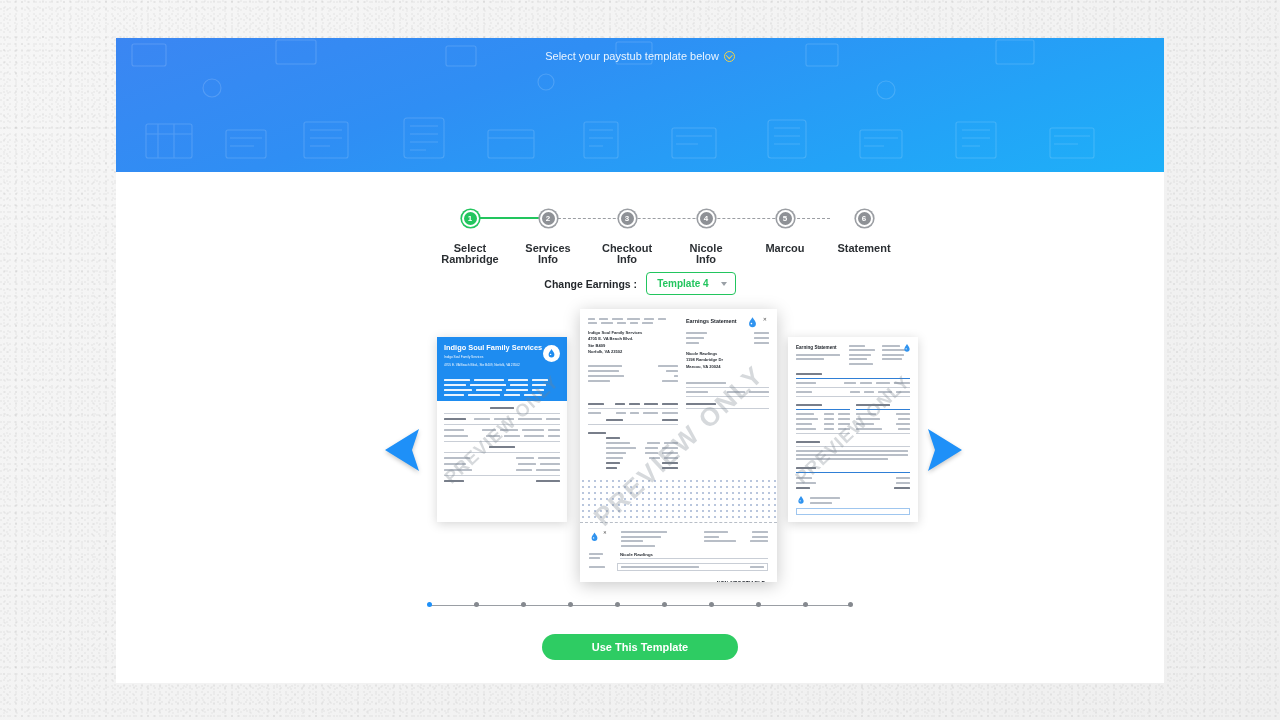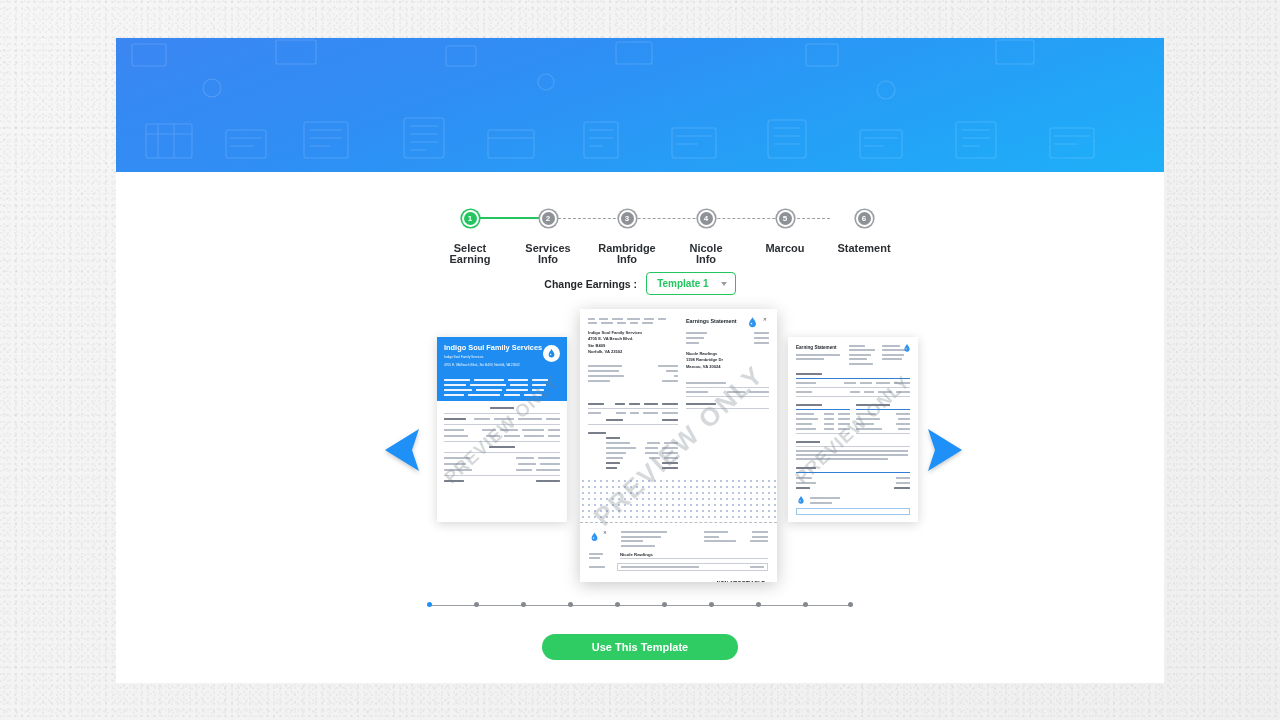--- a/index.html
+++ b/index.html
@@ -357,45 +357,49 @@
         <rect x="330" y="8" width="30" height="20" rx="2"></rect>
         <rect x="500" y="4" width="36" height="22" rx="2"></rect>
         <rect x="690" y="6" width="32" height="22" rx="2"></rect>
         <rect x="880" y="2" width="38" height="24" rx="2"></rect>
         <circle cx="96" cy="50" r="9"></circle>
         <circle cx="430" cy="44" r="8"></circle>
         <circle cx="770" cy="52" r="9"></circle>
       </g>
     </svg>
     <div class="hero-inner">
+      <div class="hero-sub">
+        <span>Select your paystub template below</span>
+        <span class="hero-sub-icon"></span>
+      </div>
     </div>
   </div>
 
   <div class="stepper">
     <div class="track done" style="left:40px;width:80px;"></div>
     <div class="track" style="left:118px;width:282px;"></div>
 
     <div class="step active" style="left:40px;">
       <div class="step-circle">1</div>
       <div class="step-label">
         <span>Select</span><br>
-        <span>Earning</span>
+        <span>Rambridge</span>
       </div>
     </div>
     <div class="step" style="left:118px;">
       <div class="step-circle">2</div>
       <div class="step-label">
         <span>Services</span><br>
         <span>Info</span>
       </div>
     </div>
     <div class="step" style="left:197px;">
       <div class="step-circle">3</div>
       <div class="step-label">
-        <span>Rambridge</span><br>
+        <span>Checkout</span><br>
         <span>Info</span>
       </div>
     </div>
     <div class="step" style="left:276px;">
       <div class="step-circle">4</div>
       <div class="step-label">
         <span>Nicole</span><br>
         <span>Info</span>
       </div>
     </div>
@@ -409,21 +413,21 @@
       <div class="step-circle">6</div>
       <div class="step-label">
         <span>Statement</span>
       </div>
     </div>
   </div>
 
   <div class="change-row">
     <div class="change-label">Change Earnings :</div>
     <div class="tpl-select">
-      <span class="tpl-select-value">Template 1</span>
+      <span class="tpl-select-value">Template 4</span>
       <span class="caret"></span>
     </div>
   </div>
 
 
   <div class="carousel">
 
     <div class="arrow arrow-left">
       <svg width="40" height="46" viewBox="0 0 40 46">
         <path d="M38 2 L4 23 L38 44 L31 23 Z" fill="#1e90f8"></path>

